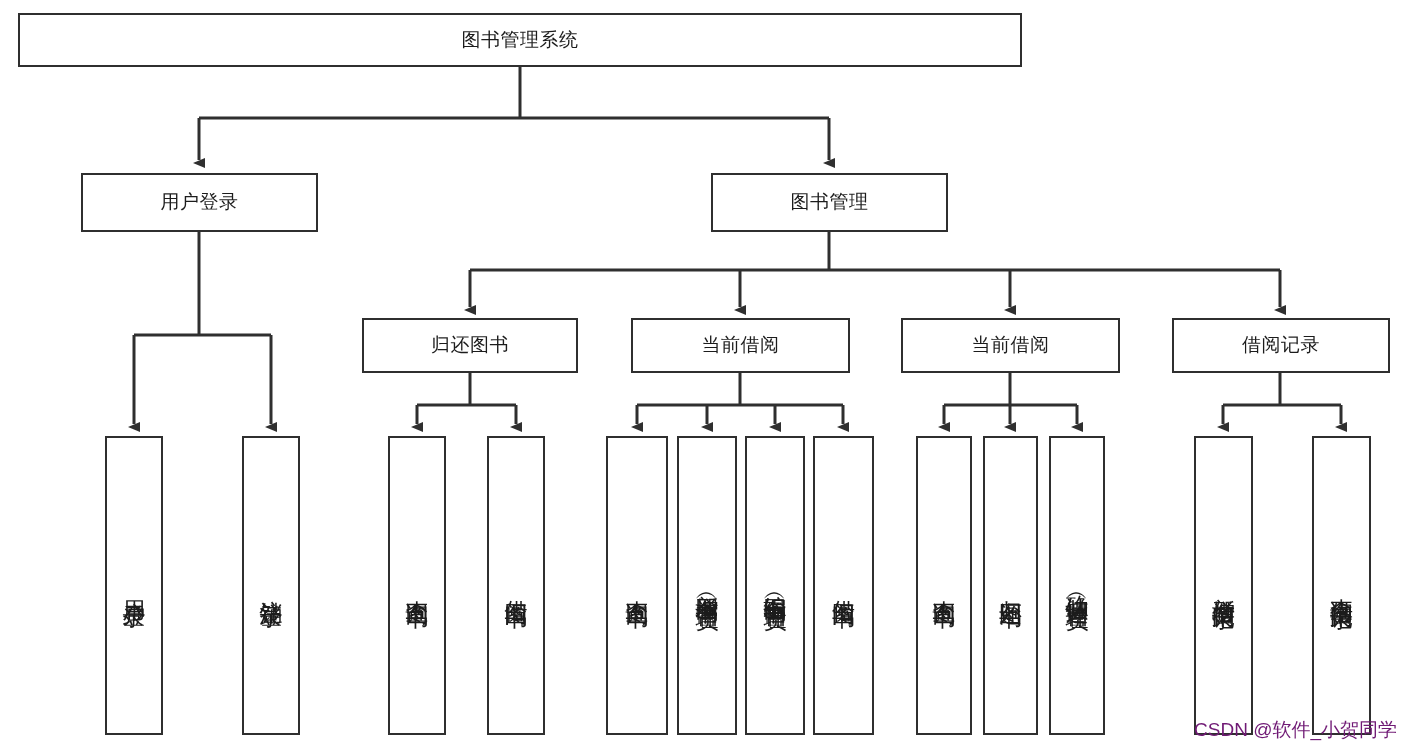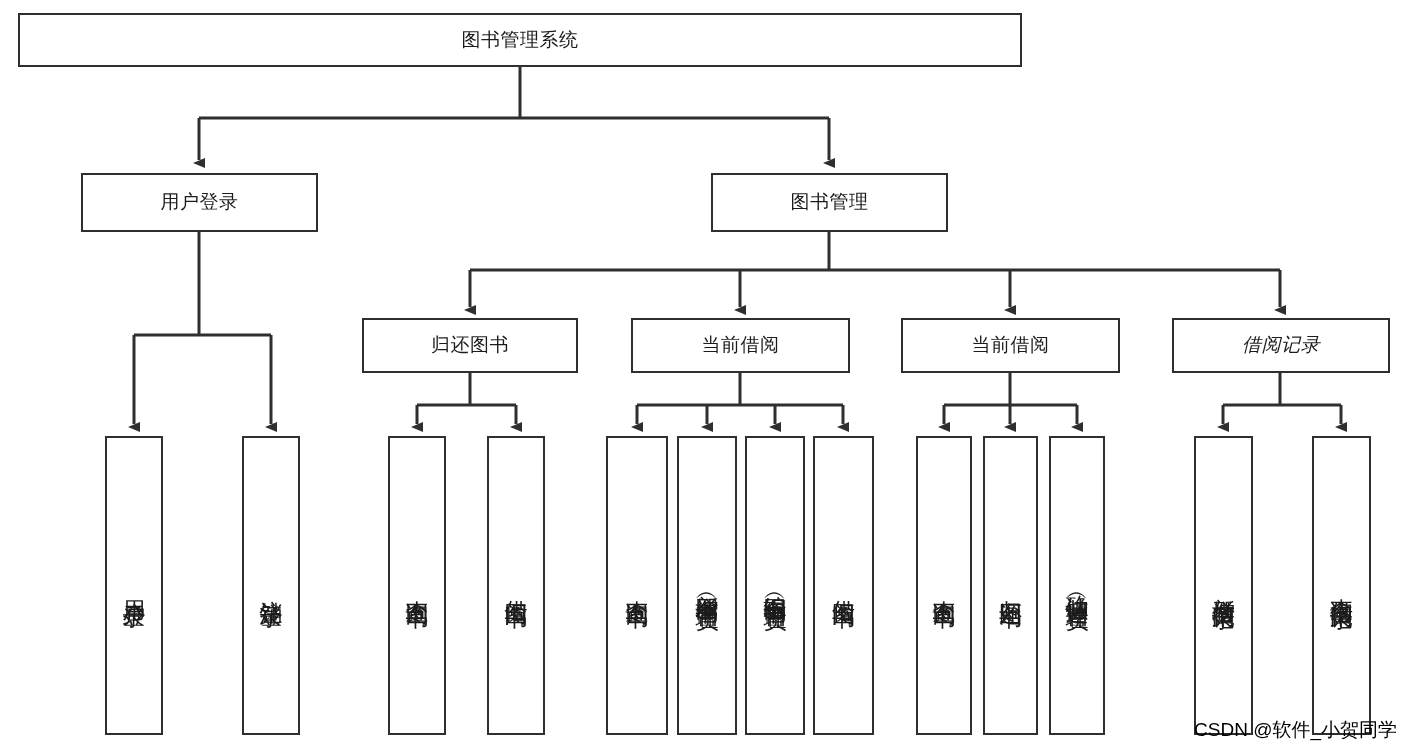--- a/index.html
+++ b/index.html
@@ -52,21 +52,21 @@
     writing-mode: vertical-rl;
     text-orientation: upright;
     display: block;
     max-height: 100%;
   }
   #watermark {
     position: absolute;
     right: 8px;
     bottom: 4px;
     font-size: 19px;
-    color: #000000;
+    color: #701a75;
     white-space: nowrap;
     font-family: "Liberation Sans", "DejaVu Sans", sans-serif;
   }
 </style>
 </head>
 <body>
 
 <div id="canvas">
 
   <svg id="wires" viewBox="0 0 1405 747">
@@ -120,21 +120,21 @@
   </svg>
 
   <div class="node h" style="left: 18px; top: 13px; width: 1004px; height: 54px;">图书管理系统</div>
 
   <div class="node h" style="left: 81px; top: 173px; width: 237px; height: 59px;">用户登录</div>
   <div class="node h" style="left: 711px; top: 173px; width: 237px; height: 59px;">图书管理</div>
 
   <div class="node h" style="left: 362px; top: 318px; width: 216px; height: 55px;">归还图书</div>
   <div class="node h" style="left: 631px; top: 318px; width: 219px; height: 55px;">当前借阅</div>
   <div class="node h" style="left: 901px; top: 318px; width: 219px; height: 55px; text-align: center;">当前借阅</div>
-  <div class="node h" style="left: 1172px; top: 318px; width: 218px; height: 55px; font-style: italic;">借阅记录</div>
+  <div class="node h" style="left: 1172px; top: 318px; width: 218px; height: 55px;">借阅记录</div>
 
   <div class="node v" style="left: 105px; top: 436px; width: 58px; height: 299px;">
     <span class="vtext">用户登录</span>
   </div>
   <div class="node v" style="left: 242px; top: 436px; width: 58px; height: 299px;">
     <span class="vtext">注销登录</span>
   </div>
   <div class="node v" style="left: 388px; top: 436px; width: 58px; height: 299px;">
     <span class="vtext">查询图书</span>
   </div>

